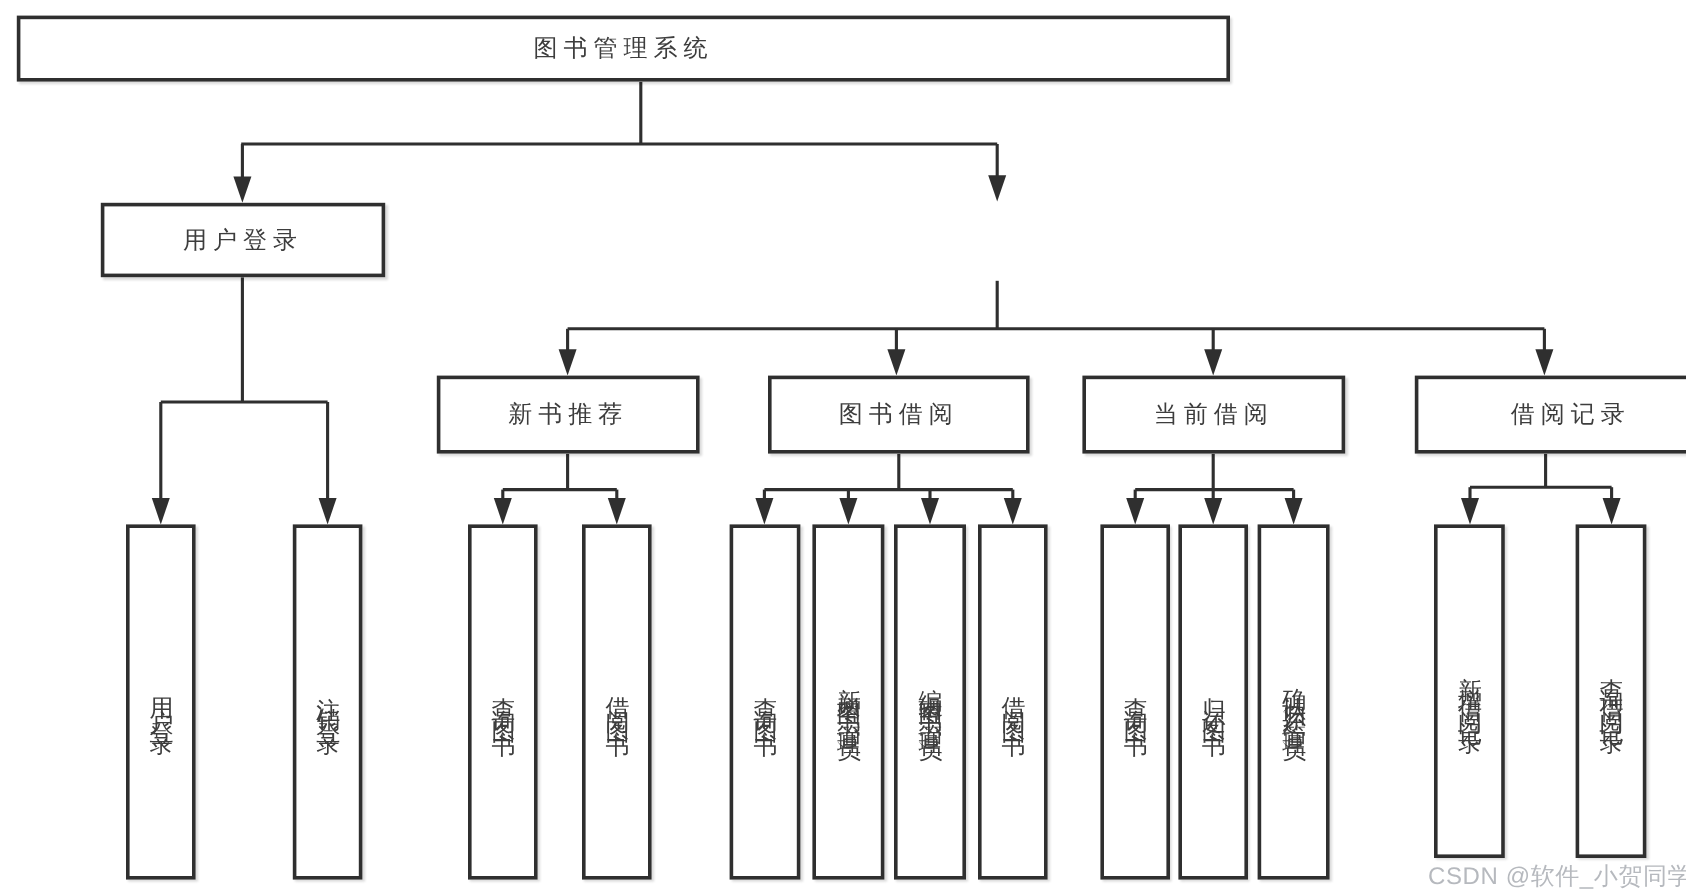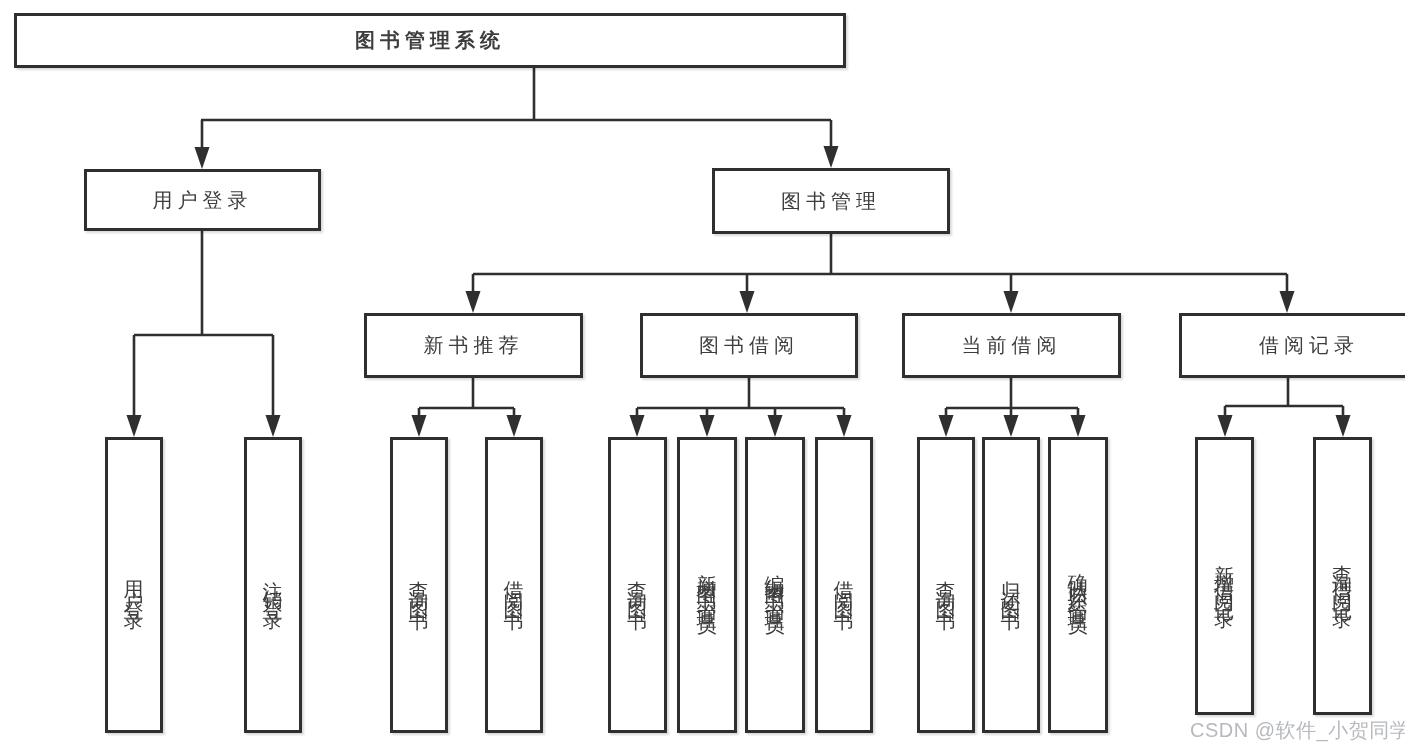--- a/index.html
+++ b/index.html
@@ -90,24 +90,23 @@
       <polygon points="767.5,415 782.5,415 775,437"></polygon>
       <polygon points="836.5,415 851.5,415 844,437"></polygon>
       <polygon points="938.5,415 953.5,415 946,437"></polygon>
       <polygon points="1003.5,415 1018.5,415 1011,437"></polygon>
       <polygon points="1070.5,415 1085.5,415 1078,437"></polygon>
       <polygon points="1217.5,415 1232.5,415 1225,437"></polygon>
       <polygon points="1335.5,415 1350.5,415 1343,437"></polygon>
     </g>
   </svg>
 
-  <div class="box" style="left:14px;top:13px;width:832px;height:55px;font-weight:bold;">图书管理系统</div>
+  <div class="box" style="left:14px;top:13px;width:1011px;height:55px;">图书管理系统</div>
 
   <div class="box" style="left:84px;top:169px;width:237px;height:62px;">用户登录</div>
-  <div class="box" style="left:712px;top:168px;width:238px;height:66px;">图书管理</div>
 
   <div class="box" style="left:364px;top:313px;width:219px;height:65px;">新书推荐</div>
   <div class="box" style="left:640px;top:313px;width:218px;height:65px;">图书借阅</div>
   <div class="box" style="left:902px;top:313px;width:219px;height:65px;font-family:Liberation Serif, serif;">当前借阅</div>
   <div class="box" style="left:1179px;top:313px;width:260px;height:65px;">借阅记录</div>
 
   <div class="box vbox" style="left:105px;top:437px;width:58px;height:296px;">用户登录</div>
   <div class="box vbox" style="left:244px;top:437px;width:58px;height:296px;">注销登录</div>
 
   <div class="box vbox" style="left:390px;top:437px;width:58px;height:296px;">查询图书</div>

